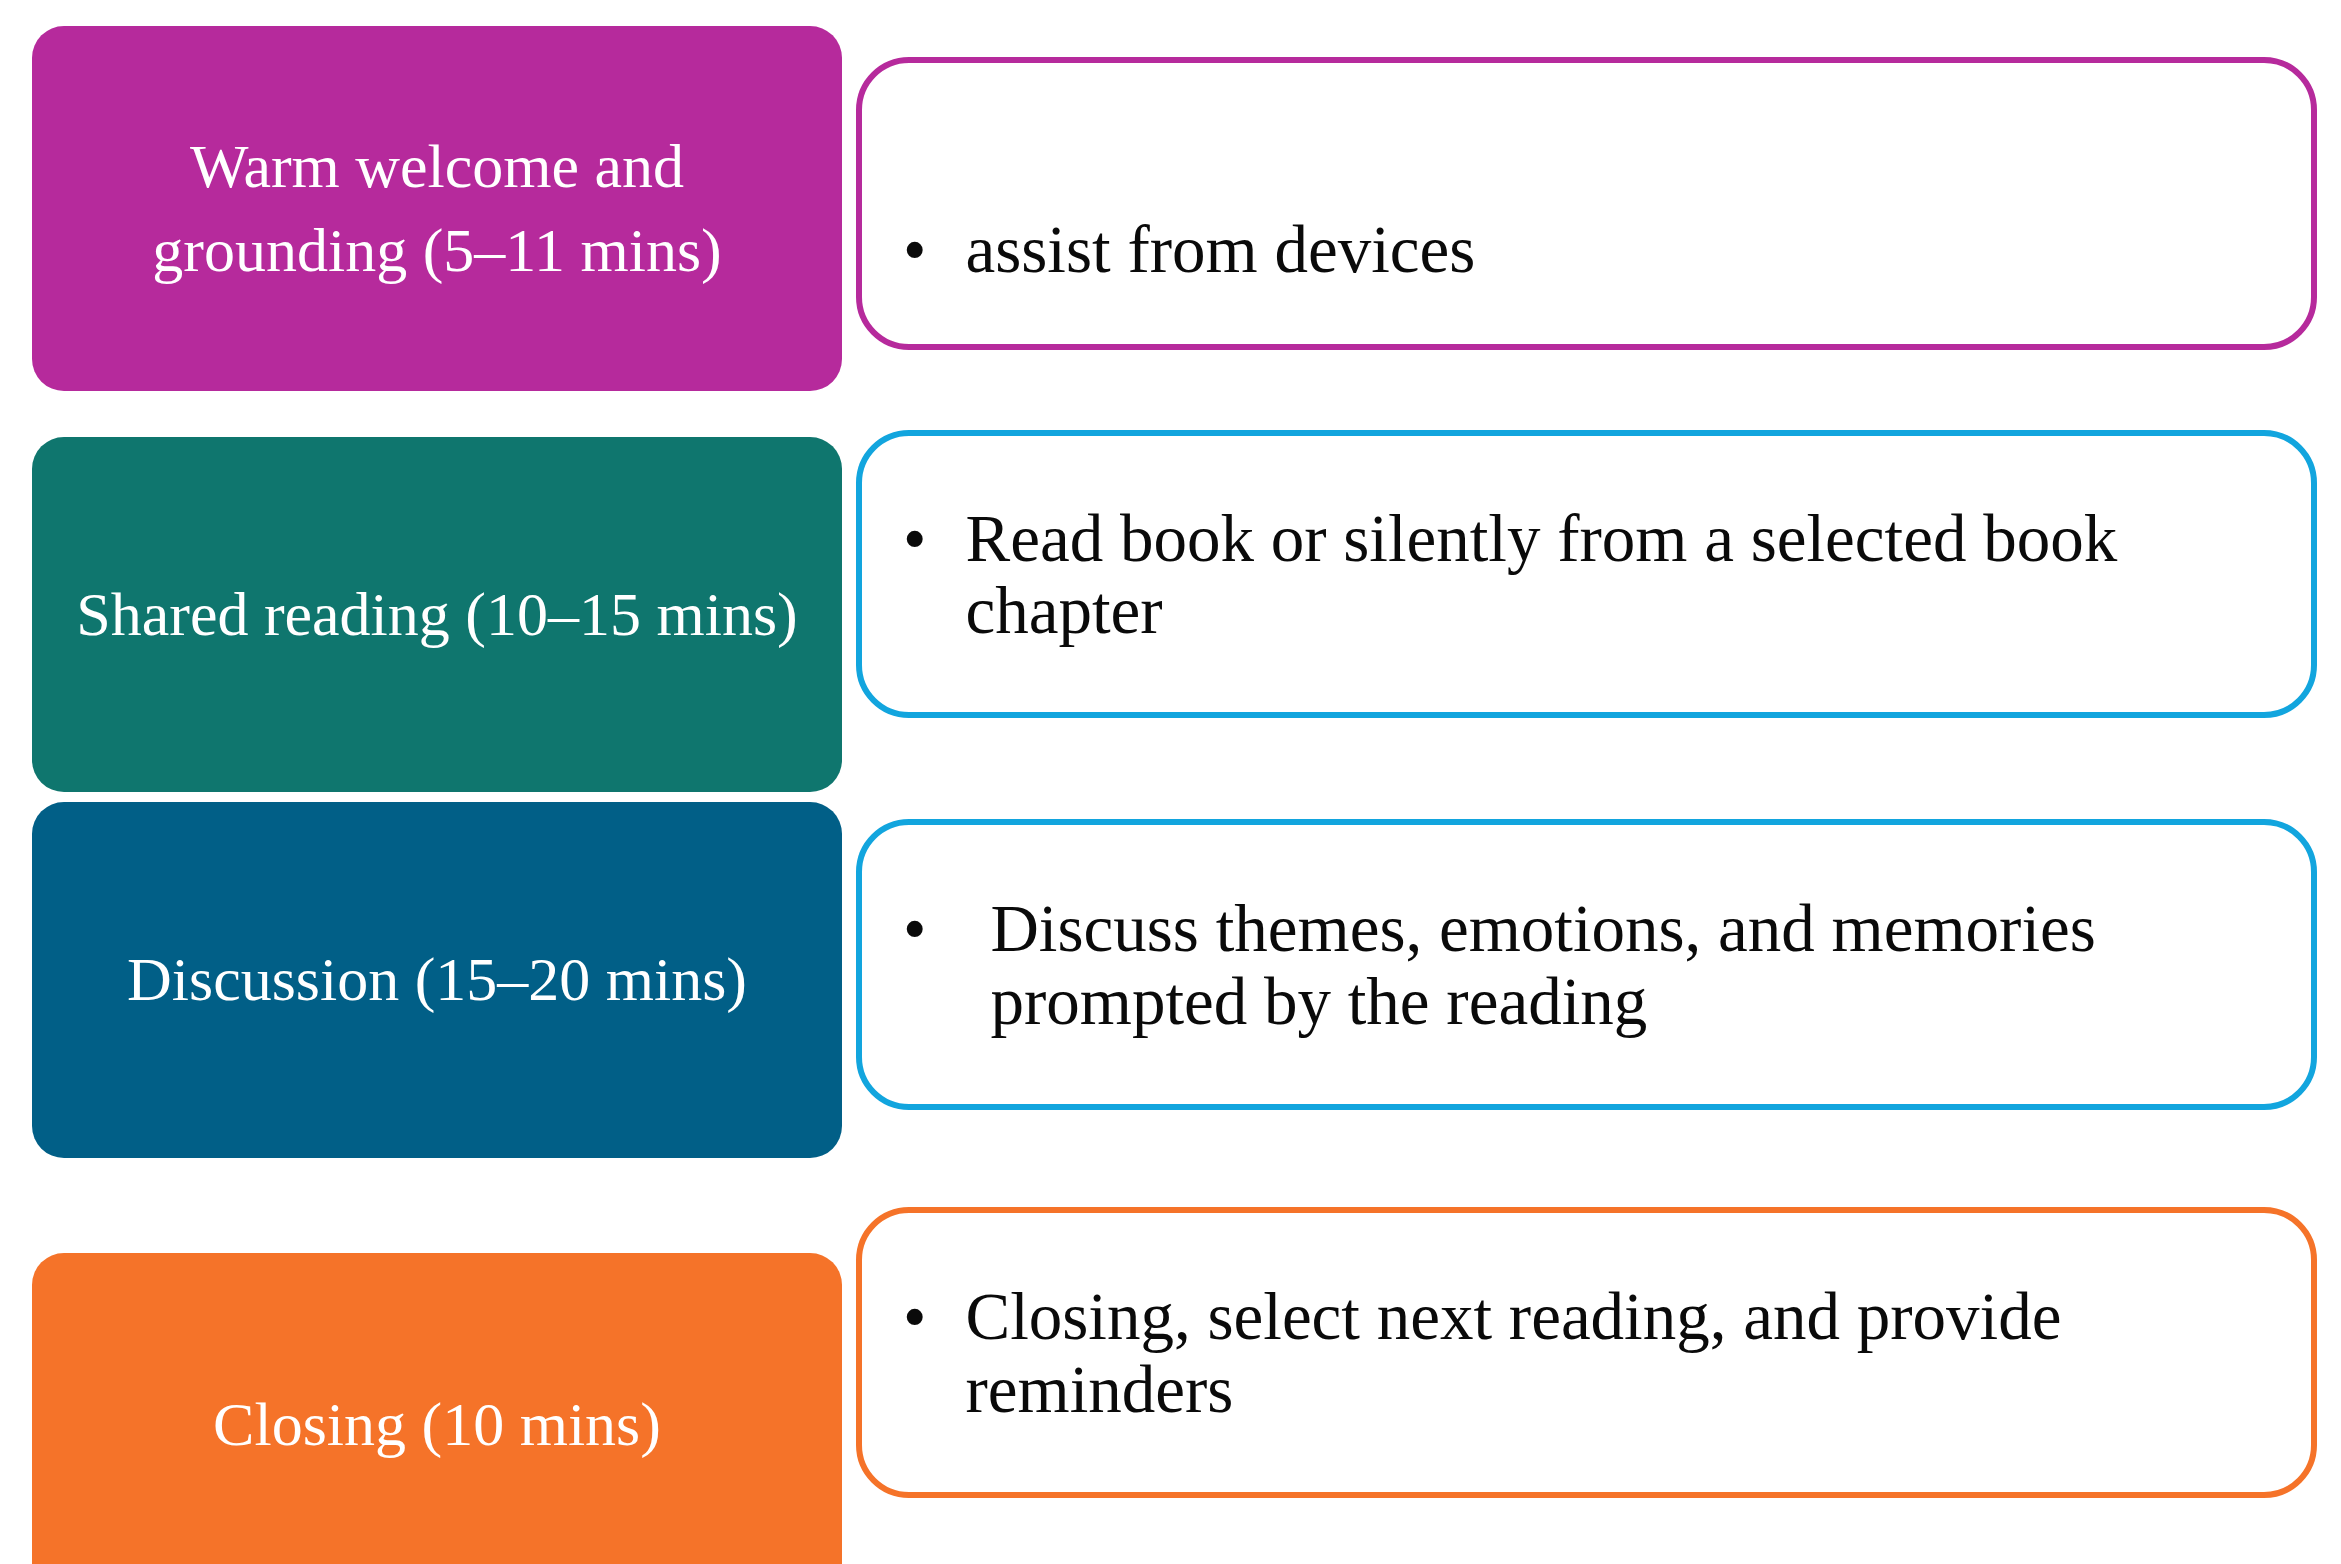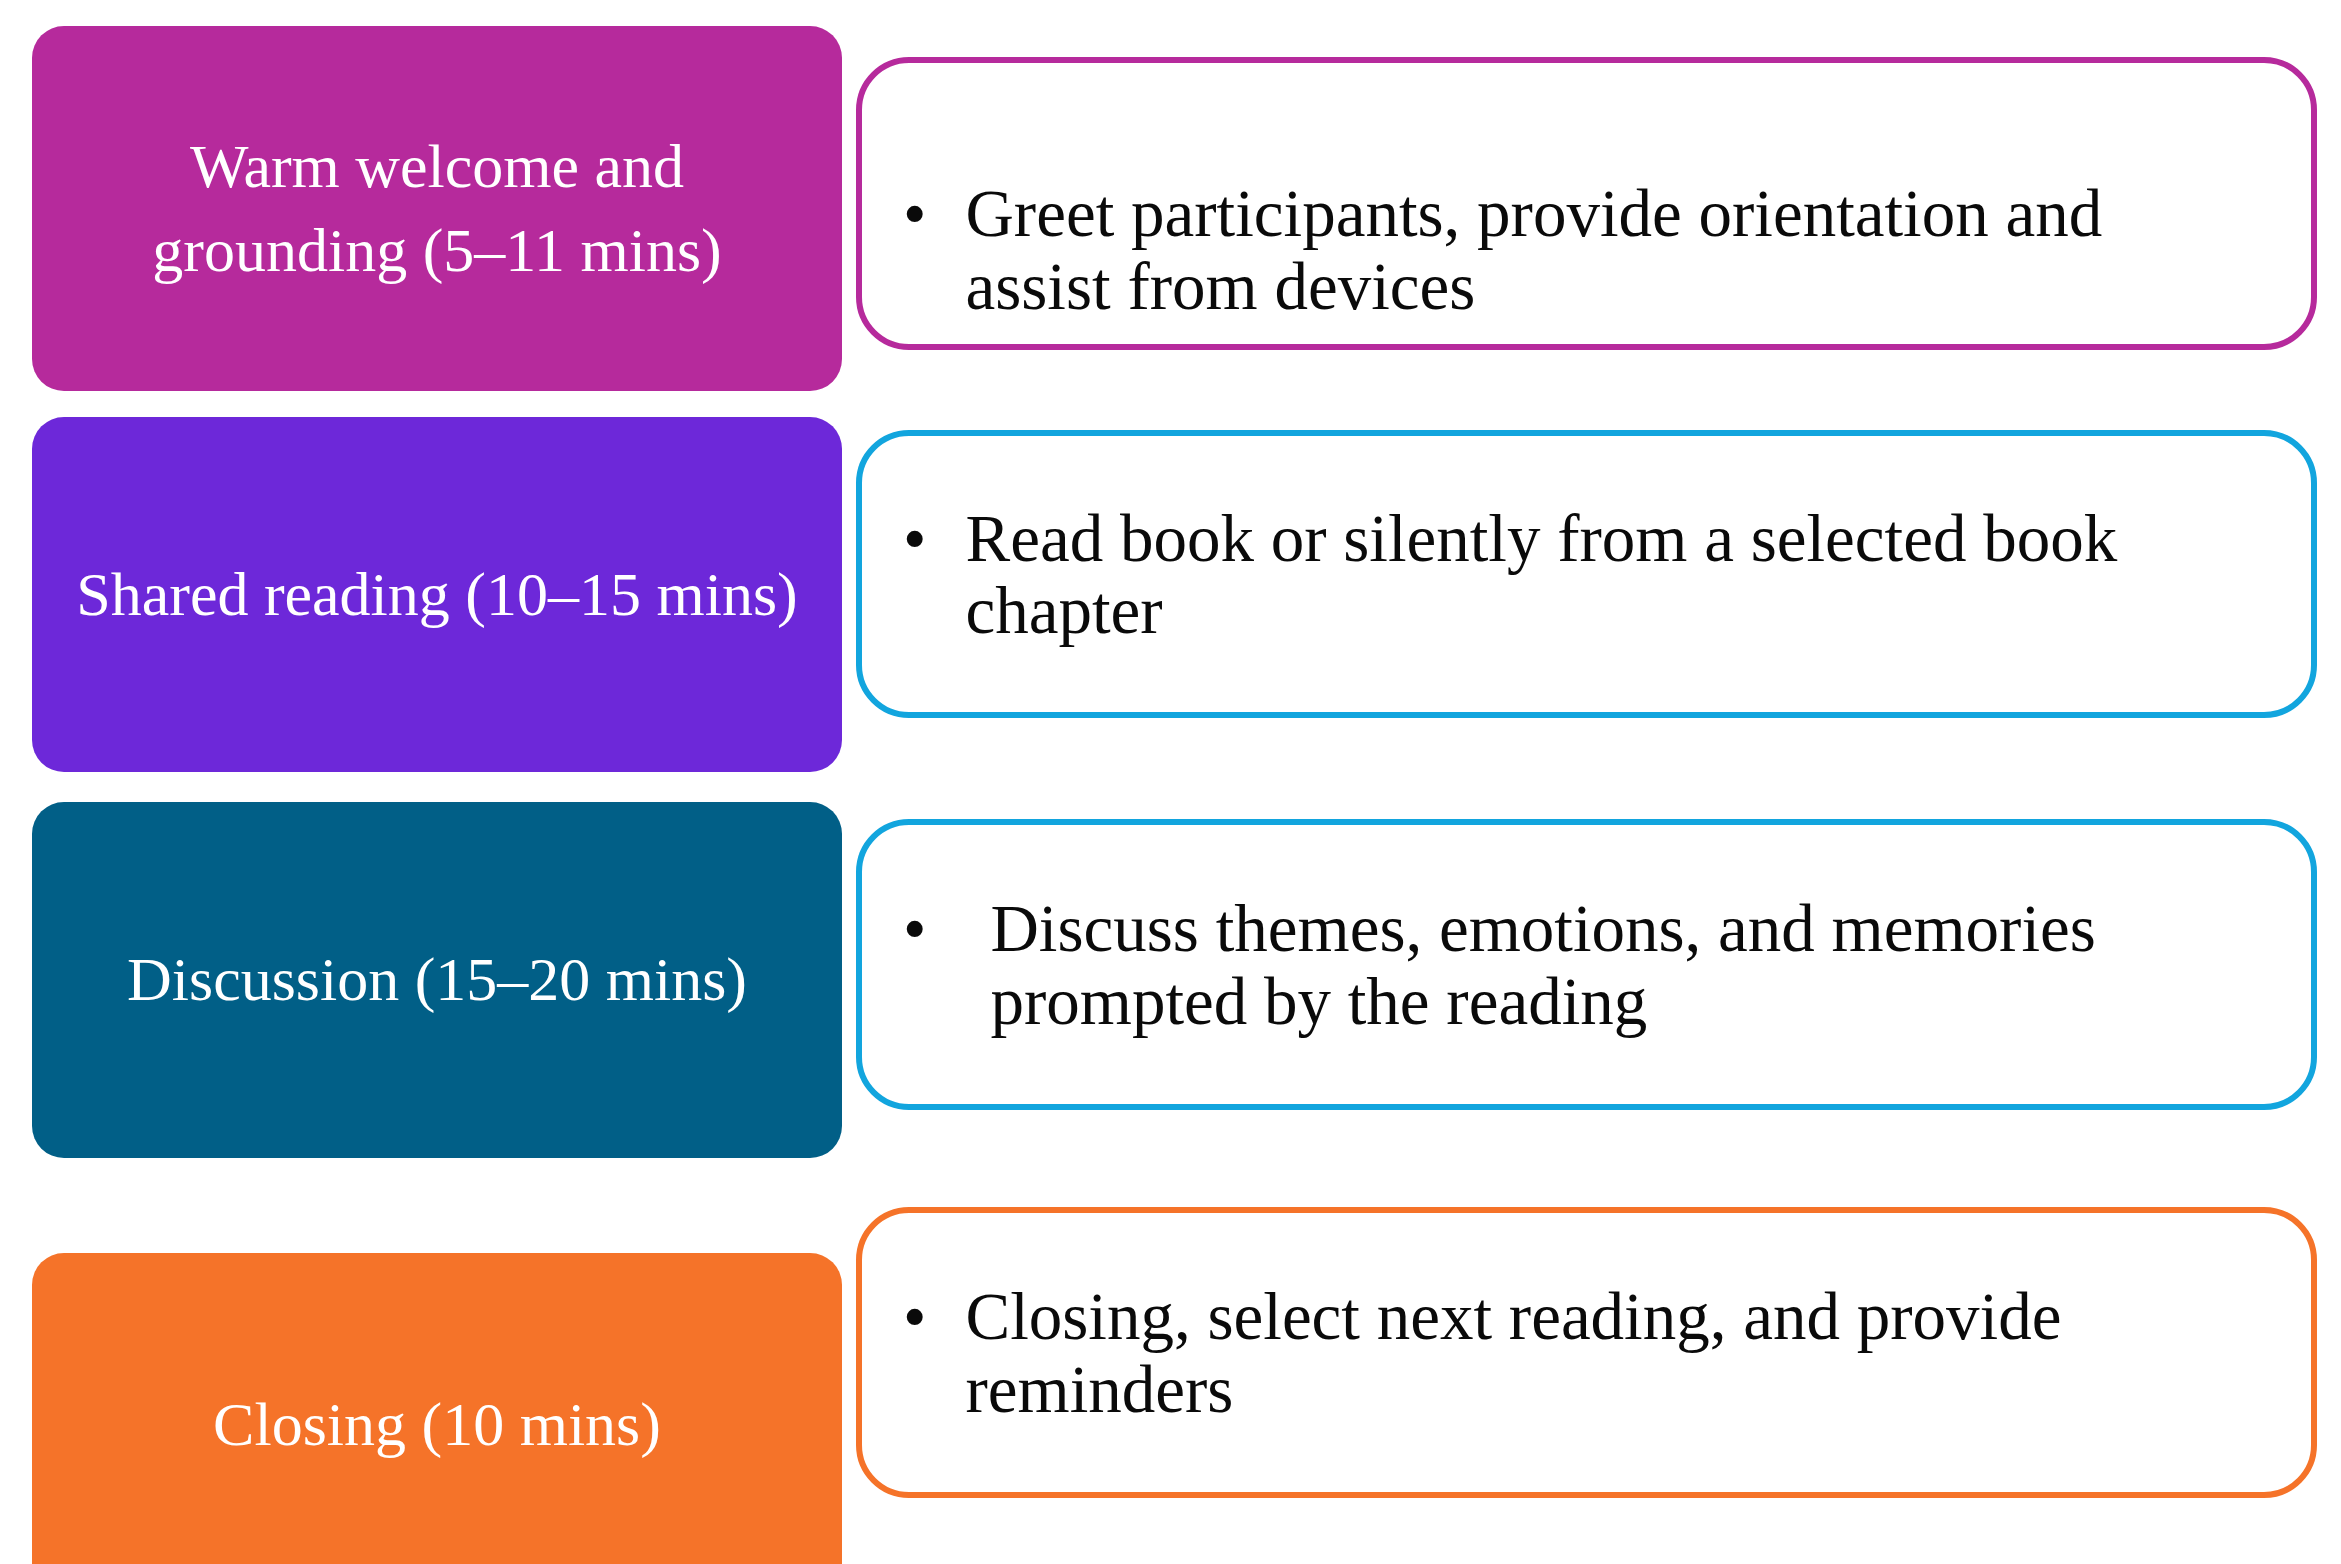--- a/index.html
+++ b/index.html
@@ -66,30 +66,29 @@
   
   <div class="row">
     <div class="label r1" style="background-color: rgb(182, 42, 156);">
       <span class="label-line">Warm welcome and</span>
       <span class="label-line">grounding (5–11 mins)</span>
     </div>
     <div class="detail r1" style="border-color: rgb(182, 42, 156);">
       <div class="bullet-item">
         <span class="bullet">•</span>
         <span class="bullet-text">
-          <span class="bullet-line">Greet participants, provide orientation and</span>
           <span class="bullet-line">assist from devices</span>
         </span>
       </div>
     </div>
   </div>
 
   
   <div class="row">
-    <div class="label r2" style="background-color: #6d28d9;">
+    <div class="label r2" style="background-color: #0f766e; margin-top: 20px;">
       <span class="label-line">Shared reading (10–15 mins)</span>
     </div>
     <div class="detail r2" style="border-color: rgb(18, 165, 222);">
       <div class="bullet-item">
         <span class="bullet">•</span>
         <span class="bullet-text">
           <span class="bullet-line">Read book or silently from a selected book</span>
           <span class="bullet-line">chapter</span>
         </span>
       </div>

